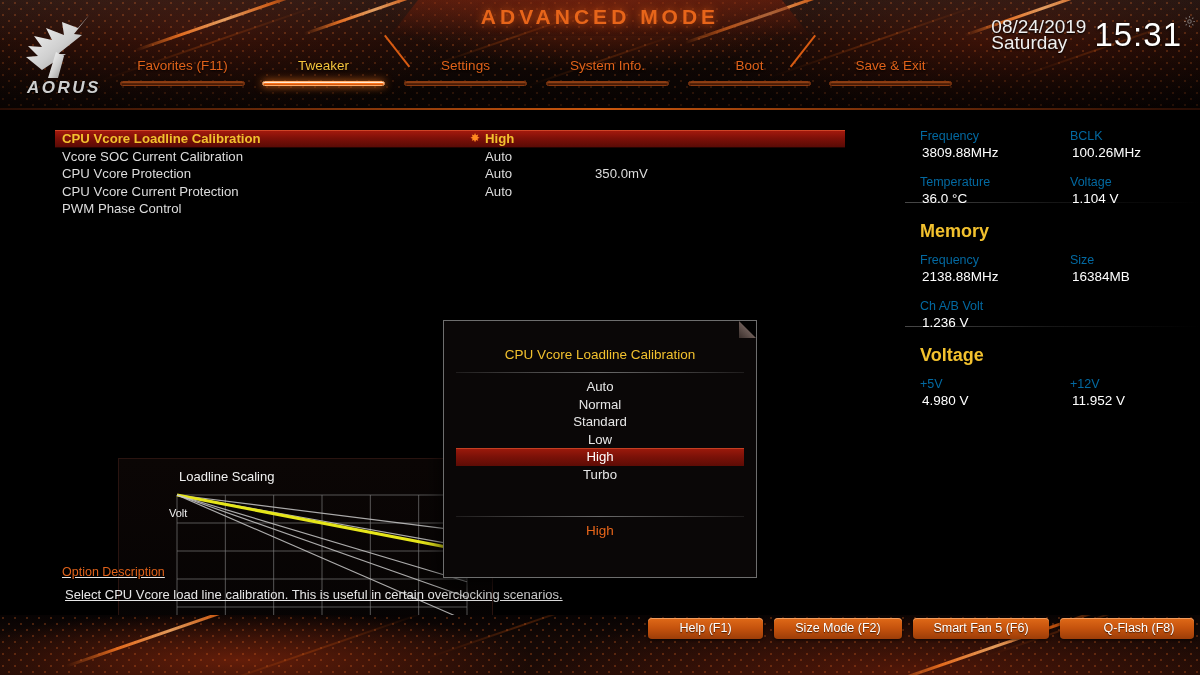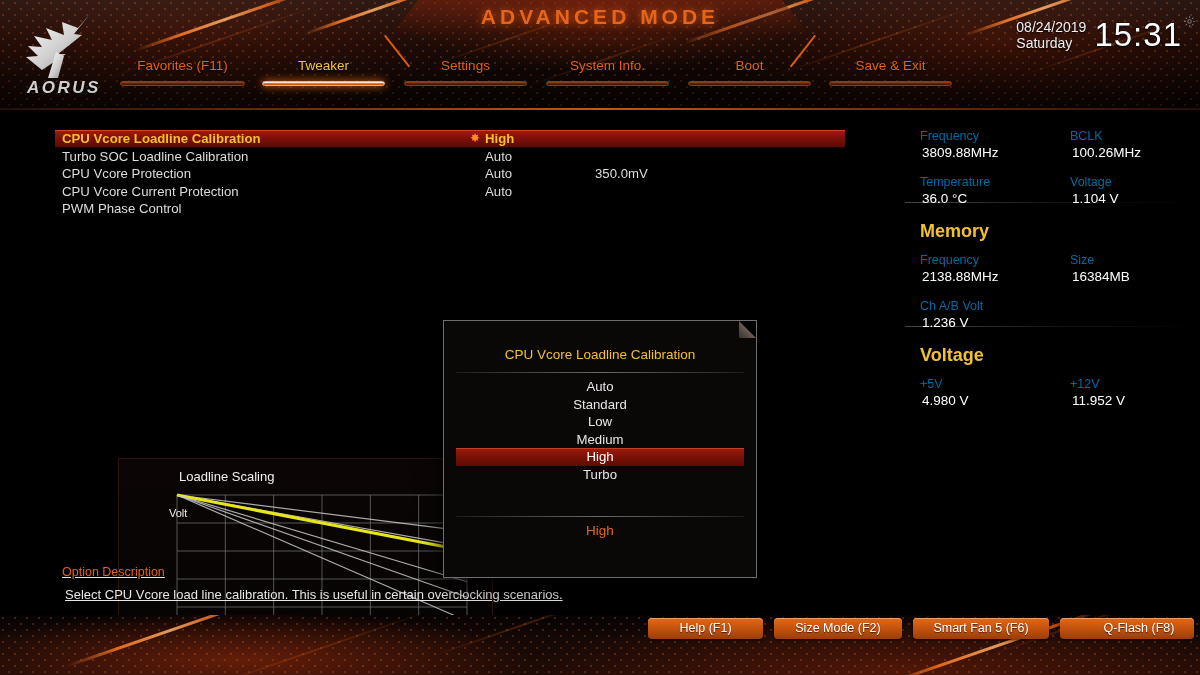--- a/index.html
+++ b/index.html
@@ -72,21 +72,21 @@
   #mode-banner .edge-l, #mode-banner .edge-r {
     position:absolute; bottom:0; width:40px; height:2px; background:#d85b12;
   }
   #mode-banner .edge-l { left:-6px; transform:rotate(52deg); transform-origin:left bottom; }
   #mode-banner .edge-r { right:-6px; transform:rotate(-52deg); transform-origin:right bottom; }
 
   
   #datetime { position:absolute; right:18px; top:18px; text-align:right; }
   #dt-left {
     display:inline-block; vertical-align:middle; text-align:left;
-    font-size:14px; line-height:16px; color:#f0f0f0; margin-right:8px;
+    font-size:19px; line-height:16px; color:#f0f0f0; margin-right:8px;
     text-shadow:0 1px 2px #000;
   }
   #dt-clock {
     display:inline-block; vertical-align:middle;
     font-size:33px; line-height:34px; font-weight:300; color:#fff;
     letter-spacing:1px; text-shadow:0 1px 3px #000;
   }
   #gear-icon { position:absolute; right:4px; top:14px; opacity:.55; }
 
   
@@ -323,21 +323,21 @@
 
 <div id="body-area">
 
   <div id="settings-list">
     <div class="setting-row selected">
       <span class="s-name">CPU Vcore Loadline Calibration</span>
       <span class="s-star">✸</span>
       <span class="s-val">High</span>
     </div>
     <div class="setting-row">
-      <span class="s-name">Turbo SOC Loadline Calibration</span>
+      <span class="s-name">Vcore SOC Current Calibration</span>
       <span class="s-val">Auto</span>
     </div>
     <div class="setting-row">
       <span class="s-name">CPU Vcore Protection</span>
       <span class="s-val">Auto</span>
       <span class="s-extra">350.0mV</span>
     </div>
     <div class="setting-row">
       <span class="s-name">CPU Vcore Current Protection</span>
       <span class="s-val">Auto</span>
@@ -444,23 +444,23 @@
     </div>
 
   </div>
 
   <div id="dialog">
     <div id="dialog-corner"></div>
     <div id="dialog-title">CPU Vcore Loadline Calibration</div>
     <div class="dlg-rule" id="dlg-rule-top"></div>
     <div id="dlg-options">
       <div class="dlg-opt">Auto</div>
+      <div class="dlg-opt">Normal</div>
       <div class="dlg-opt">Standard</div>
       <div class="dlg-opt">Low</div>
-      <div class="dlg-opt">Medium</div>
       <div class="dlg-opt selected">High</div>
       <div class="dlg-opt">Turbo</div>
     </div>
     <div class="dlg-rule" id="dlg-rule-bot"></div>
     <div id="dlg-current">High</div>
   </div>
 
 </div>
 
 <div id="footer">

